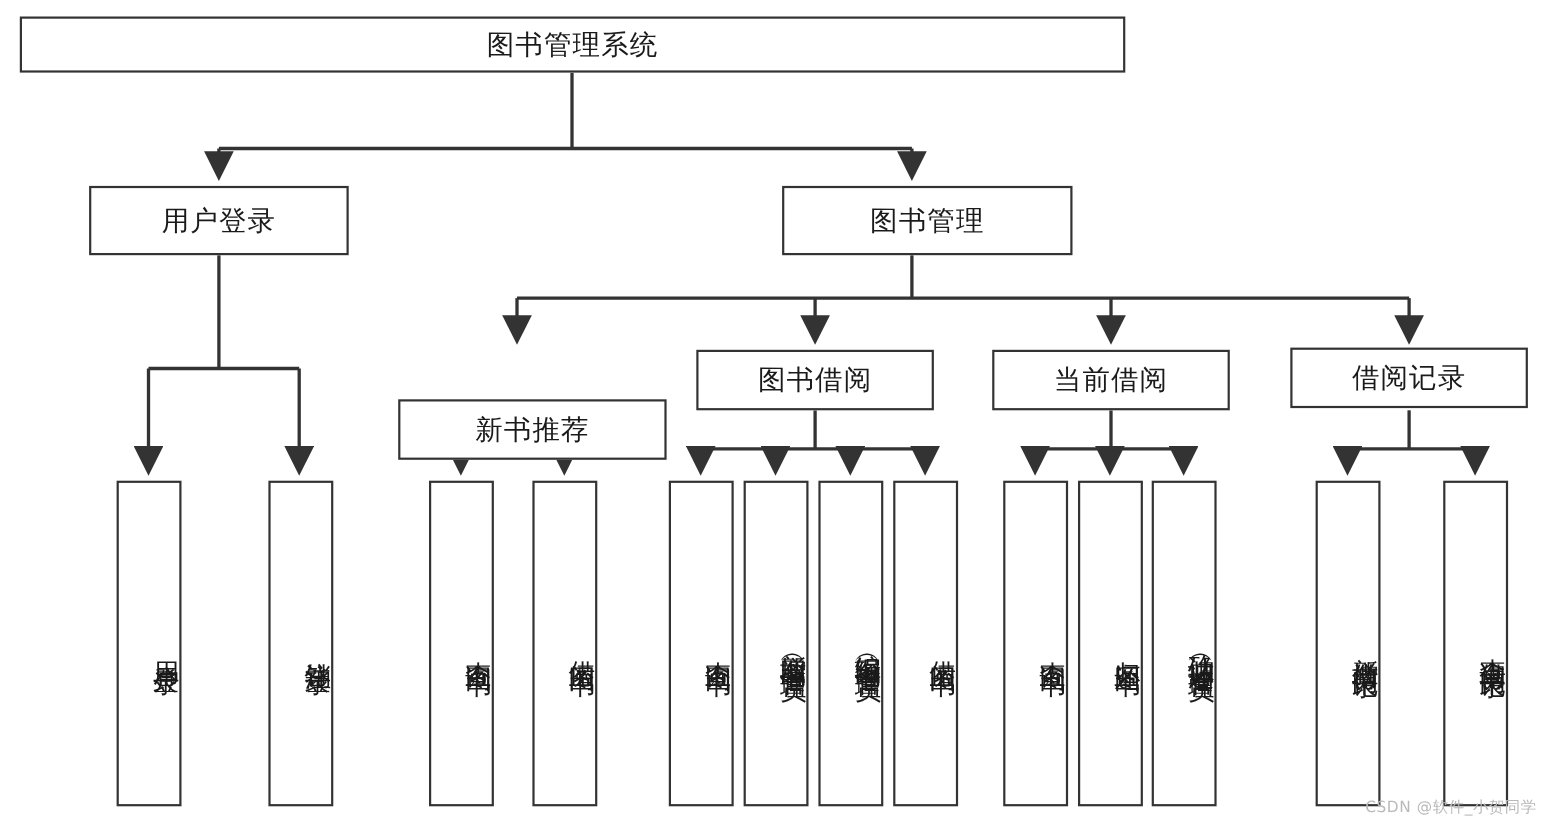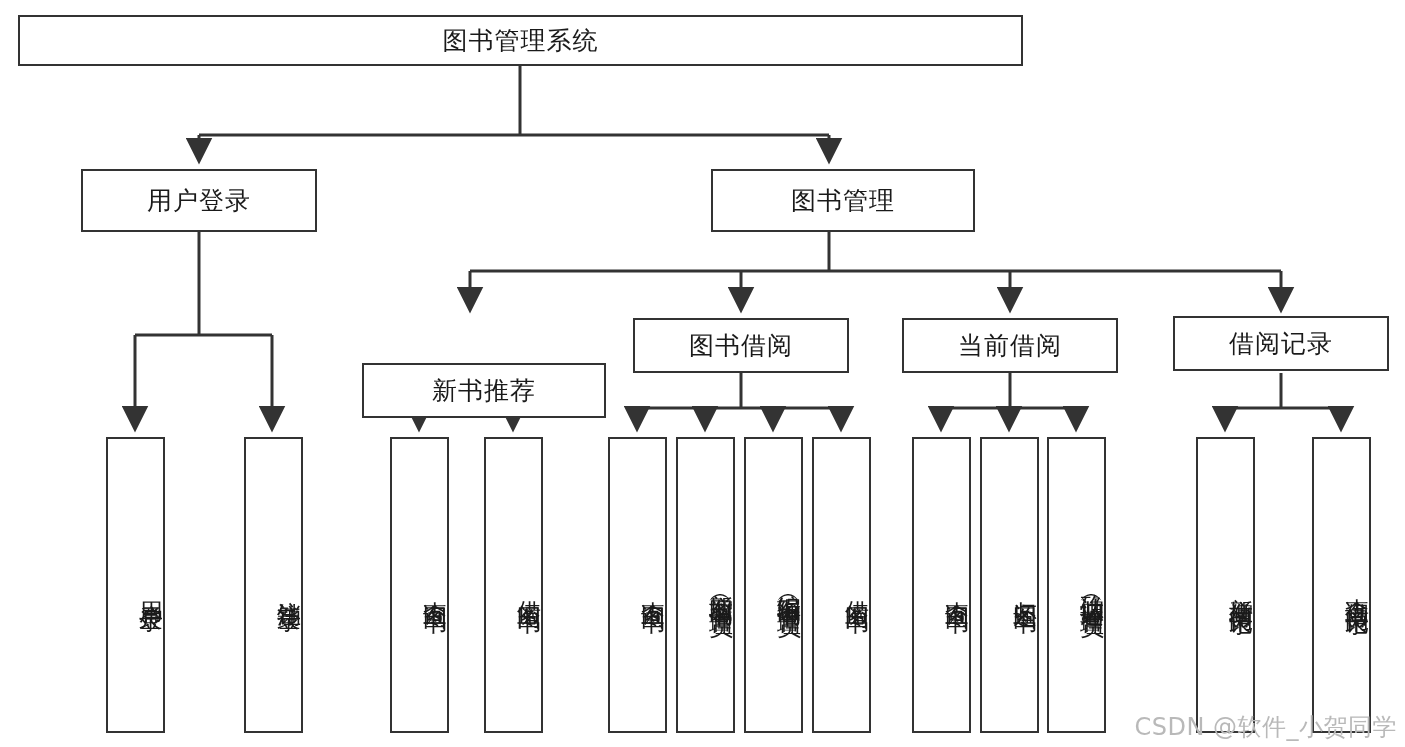--- a/index.html
+++ b/index.html
@@ -51,21 +51,21 @@
   .node.v-node .vlabel {
     writing-mode: vertical-rl;
     text-orientation: upright;
     line-height: 1.05;
     white-space: nowrap;
   }
   .watermark {
     position: absolute;
     right: 8px;
     bottom: 4px;
-    font-size: 24px;
+    font-size: 14px;
     color: #b9b9b9;
     letter-spacing: 0.5px;
     white-space: nowrap;
   }
 </style>
 </head>
 <body>
 
 <div id="canvas">
 

